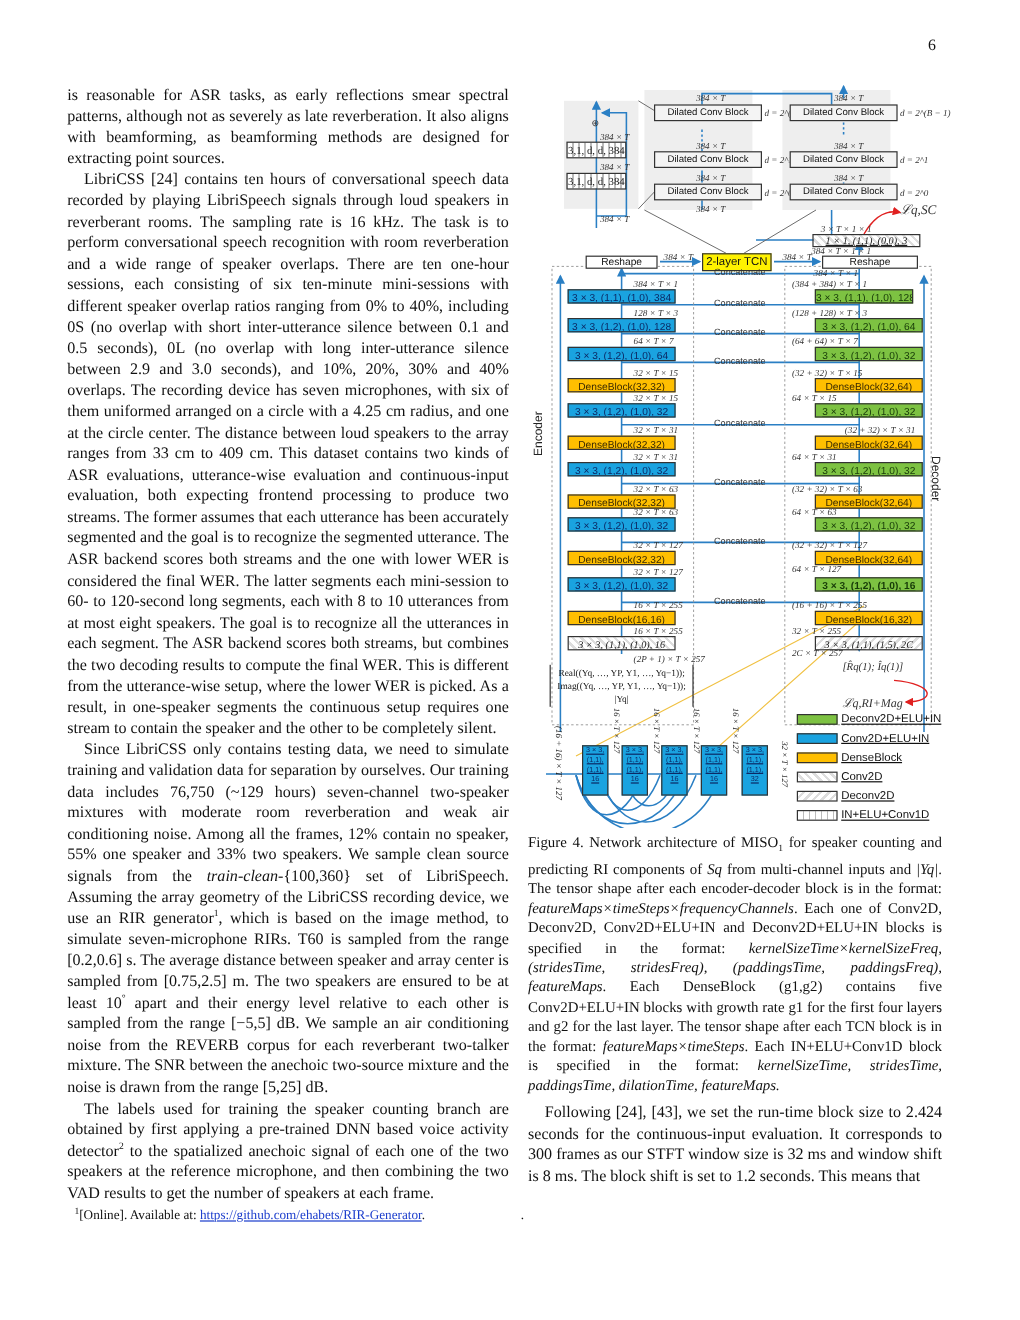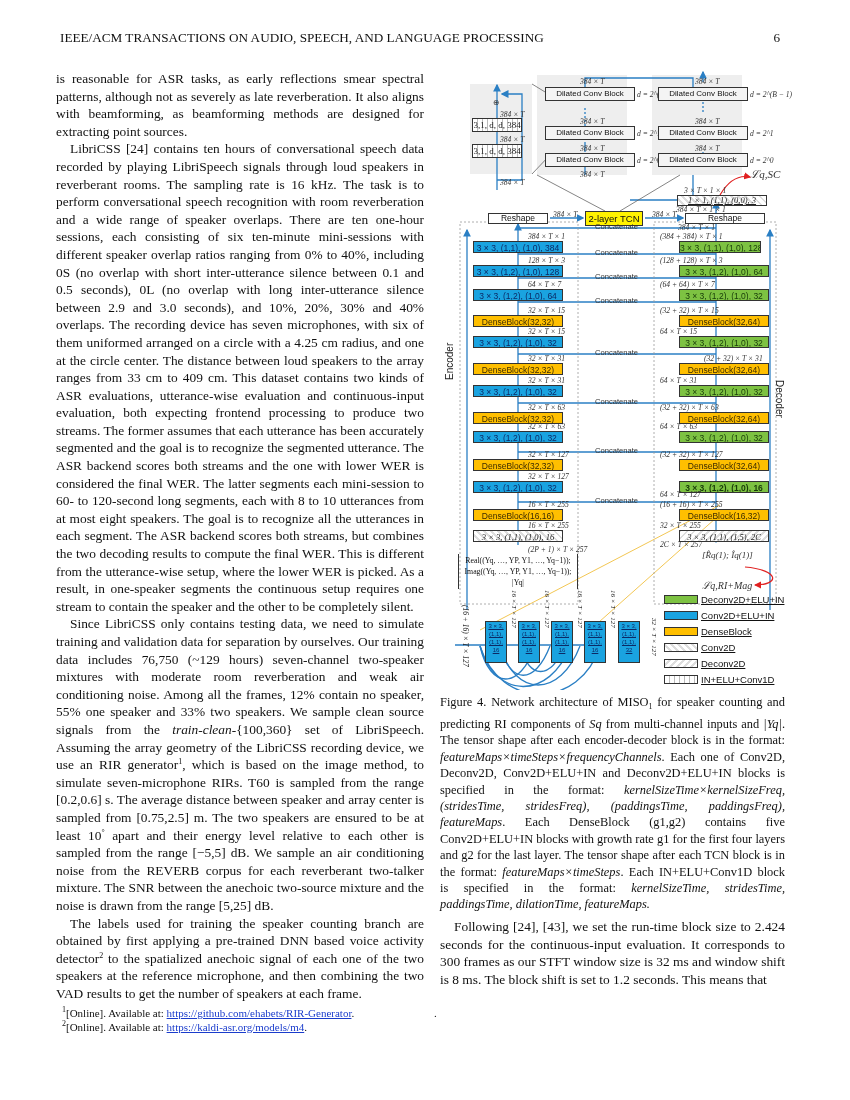--- a/index.html
+++ b/index.html
@@ -35,34 +35,32 @@
   .vlabel{position:absolute;font-size:10px;color:#222;transform:rotate(90deg);transform-origin:left top;white-space:nowrap;}
   .legend{position:absolute;left:224px;top:521px;}
   .legend .row{display:flex;align-items:center;height:16px;font-size:9.5px;text-decoration:underline;}
   .legend .sw{width:34px;height:9px;border:1.2px solid #333;margin-right:3px;box-sizing:border-box;}
   svg.lines{position:absolute;left:0;top:0;}
 </style>
 </head>
 <body>
 
 <div class="header">
-  <span>IEEE/ACM TRANSACTIONS ON AUDIO, SPEECH, AND LANGUAGE PROCESSING</span>
   <span class="pg">6</span>
 </div>
 
 <div class="col-left">
   <p>is reasonable for ASR tasks, as early reflections smear spectral patterns, although not as severely as late reverberation. It also aligns with beamforming, as beamforming methods are designed for extracting point sources.</p>
   <p class="ind">LibriCSS [24] contains ten hours of conversational speech data recorded by playing LibriSpeech signals through loud speakers in reverberant rooms. The sampling rate is 16 kHz. The task is to perform conversational speech recognition with room reverberation and a wide range of speaker overlaps. There are ten one-hour sessions, each consisting of six ten-minute mini-sessions with different speaker overlap ratios ranging from 0% to 40%, including 0S (no overlap with short inter-utterance silence between 0.1 and 0.5 seconds), 0L (no overlap with long inter-utterance silence between 2.9 and 3.0 seconds), and 10%, 20%, 30% and 40% overlaps. The recording device has seven microphones, with six of them uniformed arranged on a circle with a 4.25 cm radius, and one at the circle center. The distance between loud speakers to the array ranges from 33 cm to 409 cm. This dataset contains two kinds of ASR evaluations, utterance-wise evaluation and continuous-input evaluation, both expecting frontend processing to produce two streams. The former assumes that each utterance has been accurately segmented and the goal is to recognize the segmented utterance. The ASR backend scores both streams and the one with lower WER is considered the final WER. The latter segments each mini-session to 60- to 120-second long segments, each with 8 to 10 utterances from at most eight speakers. The goal is to recognize all the utterances in each segment. The ASR backend scores both streams, but combines the two decoding results to compute the final WER. This is different from the utterance-wise setup, where the lower WER is picked. As a result, in one-speaker segments the continuous setup requires one stream to contain the speaker and the other to be completely silent.</p>
   <p class="ind"><span>Since LibriCSS only contains testing data, we need to simulate training and validation data for separation by ourselves. Our training data includes 76,750 (~129 hours) seven-channel two-speaker mixtures with moderate room reverberation and weak air conditioning noise. Among all the frames, 12% contain no speaker, 55% one speaker and 33% two speakers. We sample clean source signals from the </span><i>train-clean-</i><span>{100,360} set of LibriSpeech. Assuming the array geometry of the LibriCSS recording device, we use an RIR generator</span><sup>1</sup><span>, which is based on the image method, to simulate seven-microphone RIRs. T60 is sampled from the range [0.2,0.6] s. The average distance between speaker and array center is sampled from [0.75,2.5] m. The two speakers are ensured to be at least 10</span><sup>°</sup><span> apart and their energy level relative to each other is sampled from the range [−5,5] dB. We sample an air conditioning noise from the REVERB corpus for each reverberant two-talker mixture. The SNR between the anechoic two-source mixture and the noise is drawn from the range [5,25] dB.</span></p>
   <p class="ind"><span>The labels used for training the speaker counting branch are obtained by first applying a pre-trained DNN based voice activity detector</span><sup>2</sup><span> to the spatialized anechoic signal of each one of the two speakers at the reference microphone, and then combining the two VAD results to get the number of speakers at each frame.</span></p>
 </div>
 
 <div class="footnotes">
   <div><sup>1</sup><span>[Online]. Available at: </span><a>https://github.com/ehabets/RIR-Generator</a><span>.</span></div>
-  <div><sup>2</sup><span>[Online]. Available at: </span><a>https://kaldi-asr.org/models/m4</a><span>.</span></div>
   <span class="dot">.</span>
 </div>
 
 <div class="fig">
 
   <div class="panel" style="left:30px;top:14px;width:62px;height:90px;"></div>
   <div class="panel" style="left:97px;top:5px;width:90px;height:100px;"></div>
   <div class="panel" style="left:212px;top:5px;width:90px;height:100px;"></div>
 
   <svg class="lines" width="345" height="620">
@@ -229,21 +227,21 @@
   <span class="lbl" style="left:220px;top:284px;padding-left:44px;">(32 + 32) × T × 31</span>
   <div class="blk green" style="left:239px;top:315px;width:90px;">3 × 3, (1,2), (1,0), 32</div>
   <span class="lbl" style="left:220px;top:306px;">64 × T × 31</span>
   <div class="blk orange" style="left:239px;top:342px;width:90px;">DenseBlock(32,64)</div>
   <span class="lbl" style="left:220px;top:333px;">(32 + 32) × T × 63</span>
   <div class="blk green" style="left:239px;top:361px;width:90px;">3 × 3, (1,2), (1,0), 32</div>
   <span class="lbl" style="left:220px;top:352px;">64 × T × 63</span>
   <div class="blk orange" style="left:239px;top:389px;width:90px;">DenseBlock(32,64)</div>
   <span class="lbl" style="left:220px;top:380px;">(32 + 32) × T × 127</span>
   <div class="blk green" style="left:239px;top:411px;width:90px;font-weight:bold;">3 × 3, (1,2), (1,0), 16</div>
-  <span class="lbl" style="left:220px;top:420px;">64 × T × 127</span>
+  <span class="lbl" style="left:220px;top:400px;">64 × T × 127</span>
   <div class="blk orange" style="left:239px;top:439px;width:90px;">DenseBlock(16,32)</div>
   <span class="lbl" style="left:220px;top:430px;">(16 + 16) × T × 255</span>
   <div class="blk hatch2" style="left:239px;top:460px;width:90px;font-family:'Liberation Serif',serif;font-style:italic;">3 × 3, (1,1), (1,5), 2C</div>
   <span class="lbl" style="left:220px;top:451px;">32 × T × 255</span>
   <span class="lbl" style="left:220px;top:470px;">2C × T × 257</span>
   <span class="lbl" style="left:262px;top:480px;font-size:9px;">[R̂q(1); Îq(1)]</span>
   <span class="lbl" style="left:262px;top:508px;font-size:10px;">ℒq,RI+Mag</span>
 
   <div style="position:absolute;left:18px;top:484px;width:112px;border-left:1px solid #333;border-right:1px solid #333;padding:1px 3px;font-family:'Liberation Serif',serif;font-size:7.8px;line-height:11px;text-align:center;">
     <div>Real((Yq, …, YP, Y1, …, Yq−1));</div>

